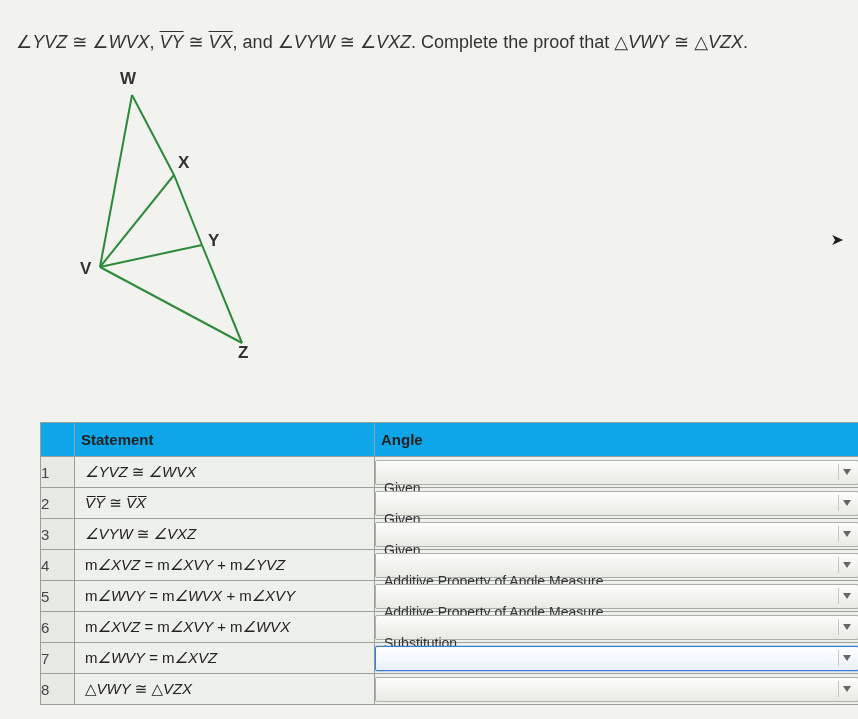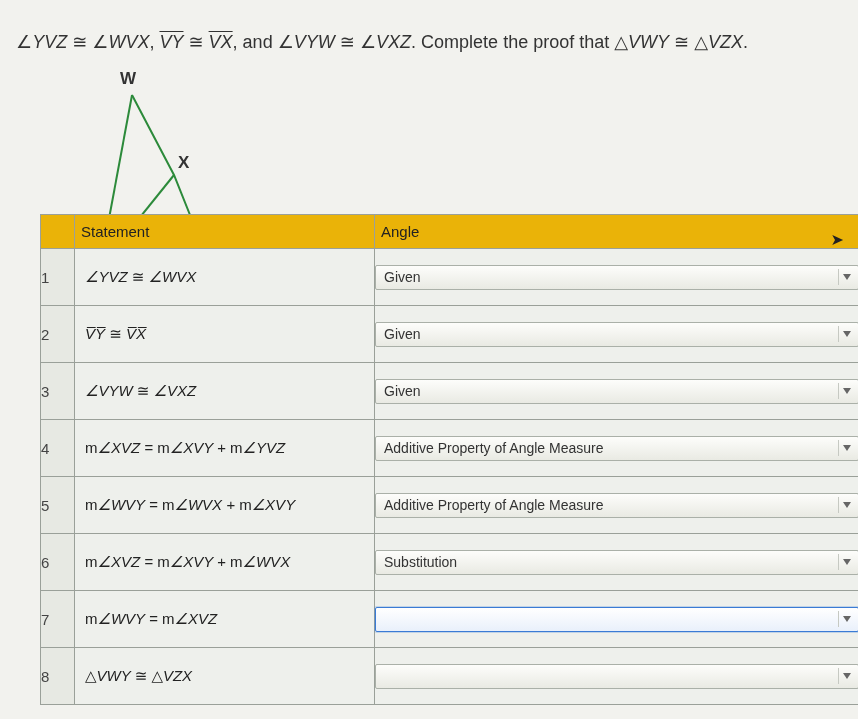--- a/index.html
+++ b/index.html
@@ -55,43 +55,43 @@
     border: 1px solid #9aa099;
   }
   .proof-table th, .proof-table td {
     border: 1px solid #9aa099;
     font-size: 15px;
     text-align: left;
     vertical-align: middle;
     padding: 0;
   }
   .proof-table thead th {
-    background: #eab308;
-    font-weight: normal;
+    background: #0ea5e9;
+    font-weight: bold;
     padding: 8px 6px;
   }
   .col-num {
     width: 34px;
     text-align: center;
     background: #e7e9e3;
     color: #444;
     padding: 6px 0;
   }
   .col-stmt { width: 300px; }
-  .stmt-inner { padding: 19px 10px; font-style: italic; color: #222; }
+  .stmt-inner { padding: 6px 10px; font-style: italic; color: #222; }
   .stmt-inner .up { font-style: normal; }
   .col-reason { padding: 4px 6px; }
   .reason-select {
     position: relative;
     background: linear-gradient(#fdfdfb, #e9eae3);
     border: 1px solid #aab0a8;
     border-radius: 2px;
     height: 25px;
     line-height: 22px;
-    padding: 0 22px 0 8px;
+    padding: 16px 22px 0 8px;
     font-size: 14px;
     color: #333;
     width: 100%;
     cursor: pointer;
   }
   .reason-select.active {
     border-color: #3a7bd5;
     background: linear-gradient(#ffffff,#e9f0fb);
     box-shadow: 0 0 0 1px rgba(58,123,213,0.25);
   }

